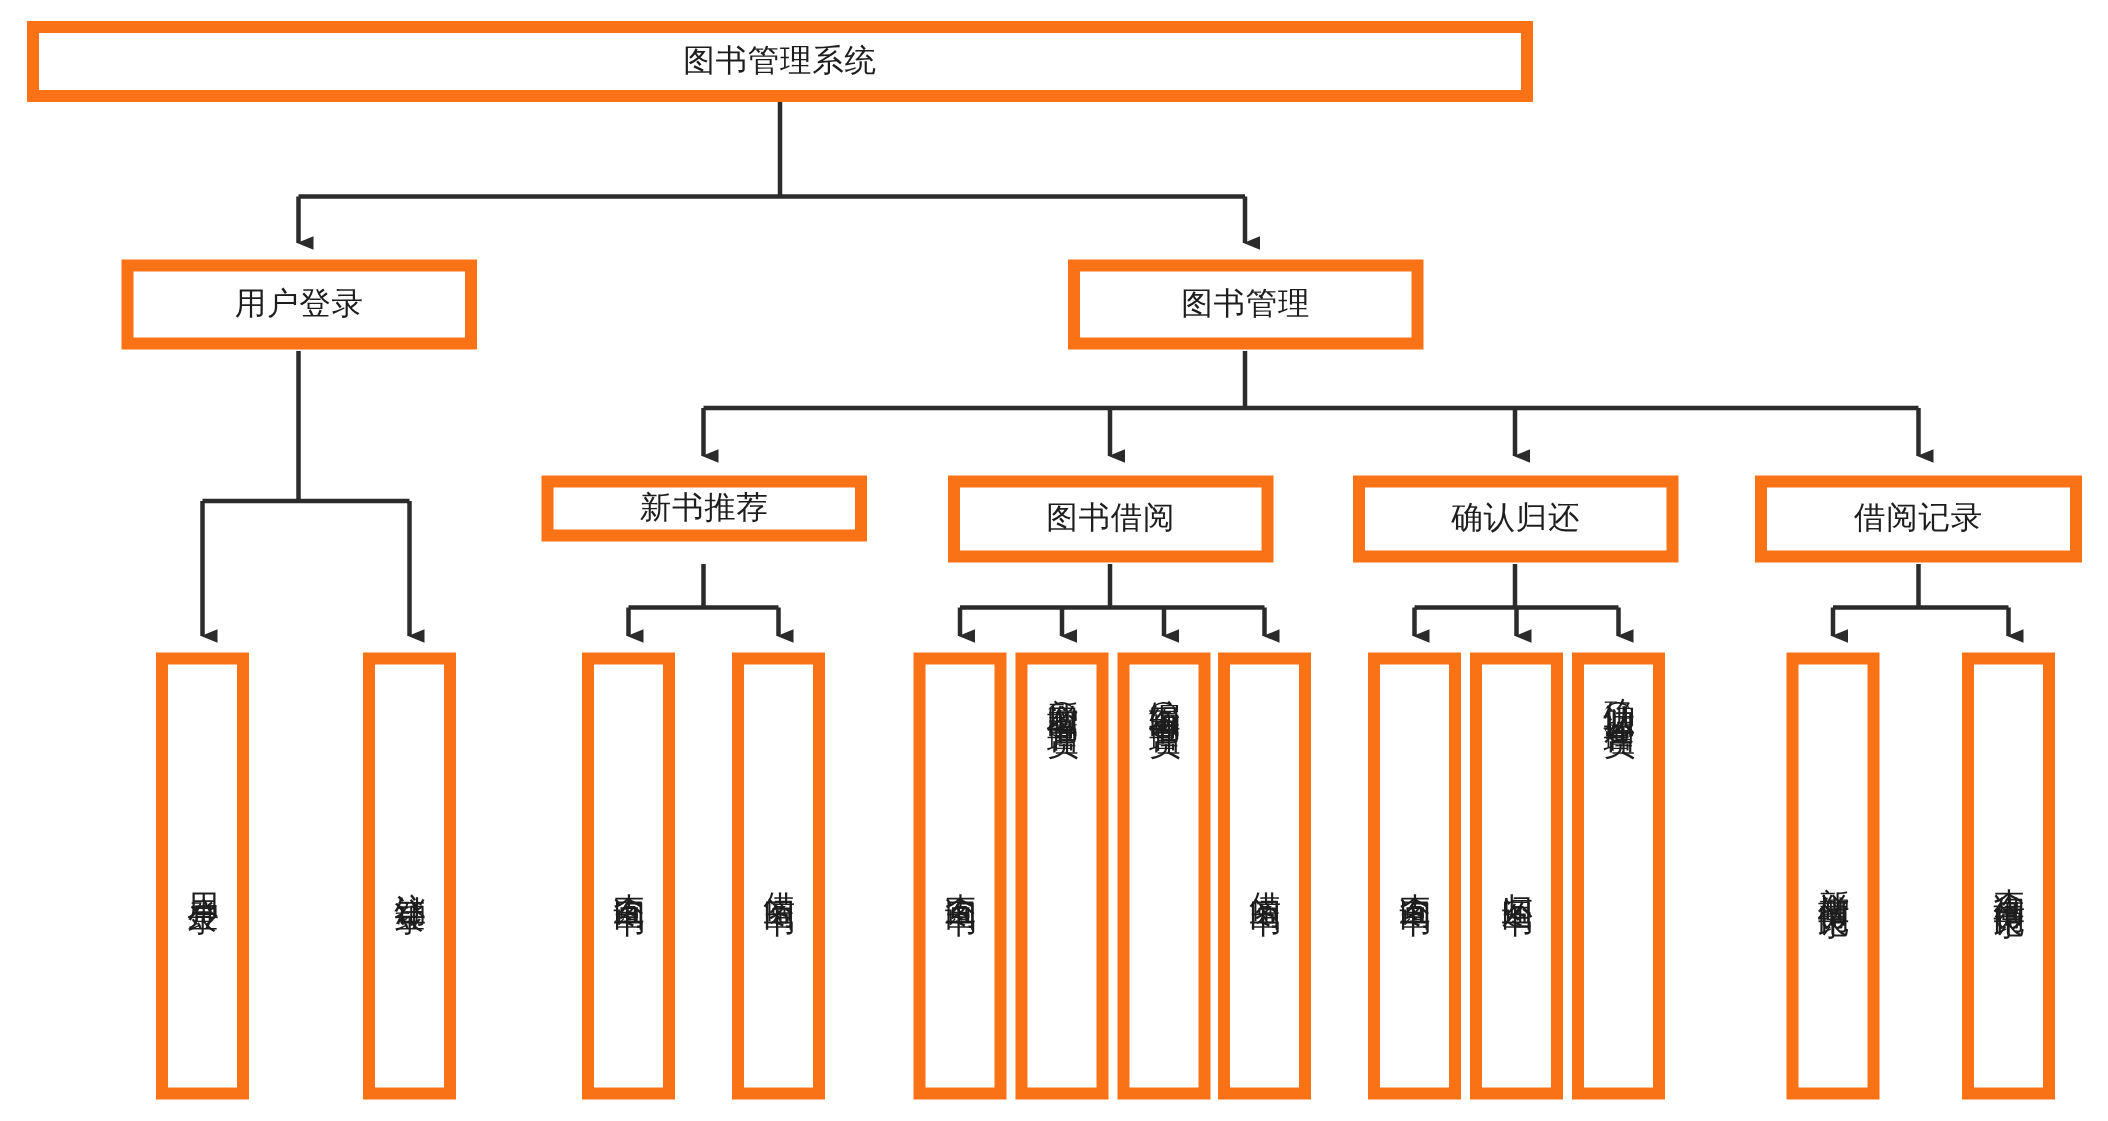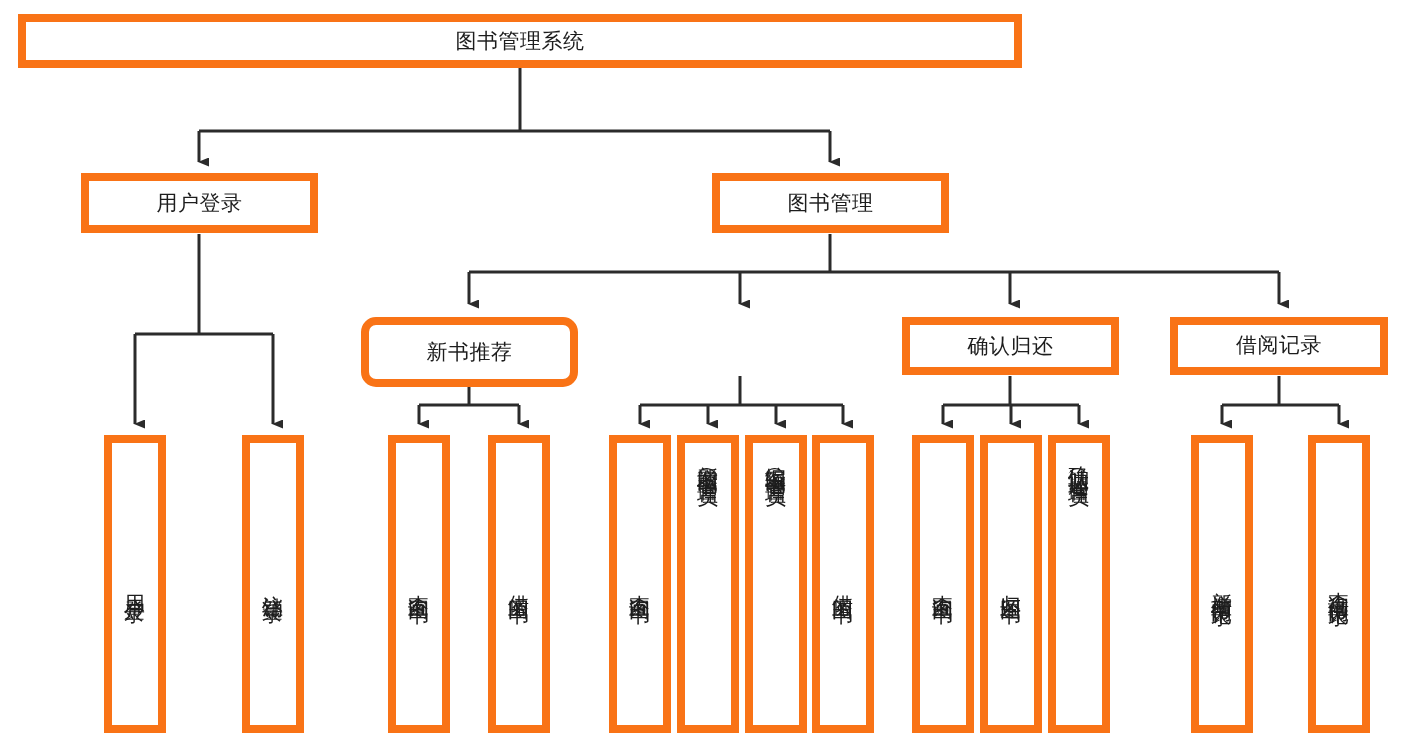--- a/index.html
+++ b/index.html
@@ -133,22 +133,25 @@
     <span class="node-label">图书管理系统</span>
   </div>
 
   <div class="node horizontal" style="left:81px; top:173px; width:237px; height:60px;">
     <span class="node-label">用户登录</span>
   </div>
   <div class="node horizontal" style="left:712px; top:173px; width:237px; height:60px;">
     <span class="node-label">图书管理</span>
   </div>
 
-  <div class="node horizontal" style="left:361px; top:317px; width:217px; height:70px;border-radius:15px;">
+  <div class="node horizontal" style="left:361px; top:317px; width:217px; height:44px;">
     <span class="node-label">新书推荐</span>
+  </div>
+  <div class="node horizontal" style="left:632px; top:317px; width:217px; height:58px;">
+    <span class="node-label">图书借阅</span>
   </div>
   <div class="node horizontal" style="left:902px; top:317px; width:217px; height:58px;">
     <span class="node-label">确认归还</span>
   </div>
   <div class="node horizontal" style="left:1170px; top:317px; width:218px; height:58px;font-family:Liberation Serif, serif;">
     <span class="node-label">借阅记录</span>
   </div>
 
   <div class="node vertical centered" style="left:104px; top:435px; width:62px; height:298px;">
     <span class="node-label">用户登录</span>

